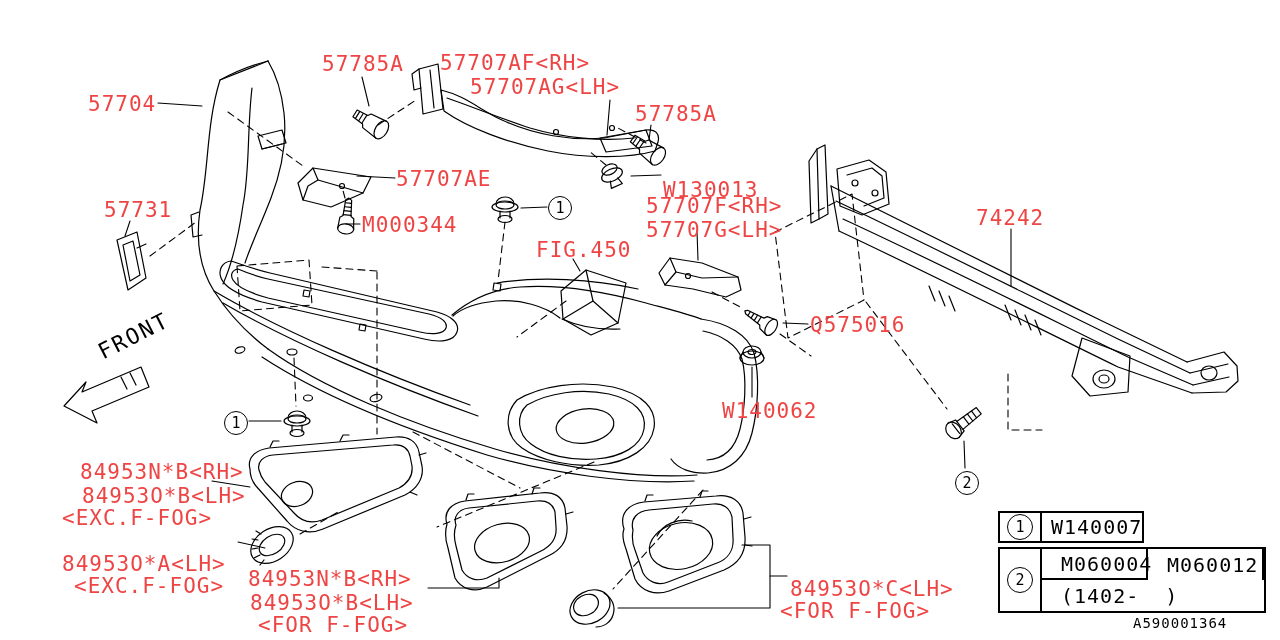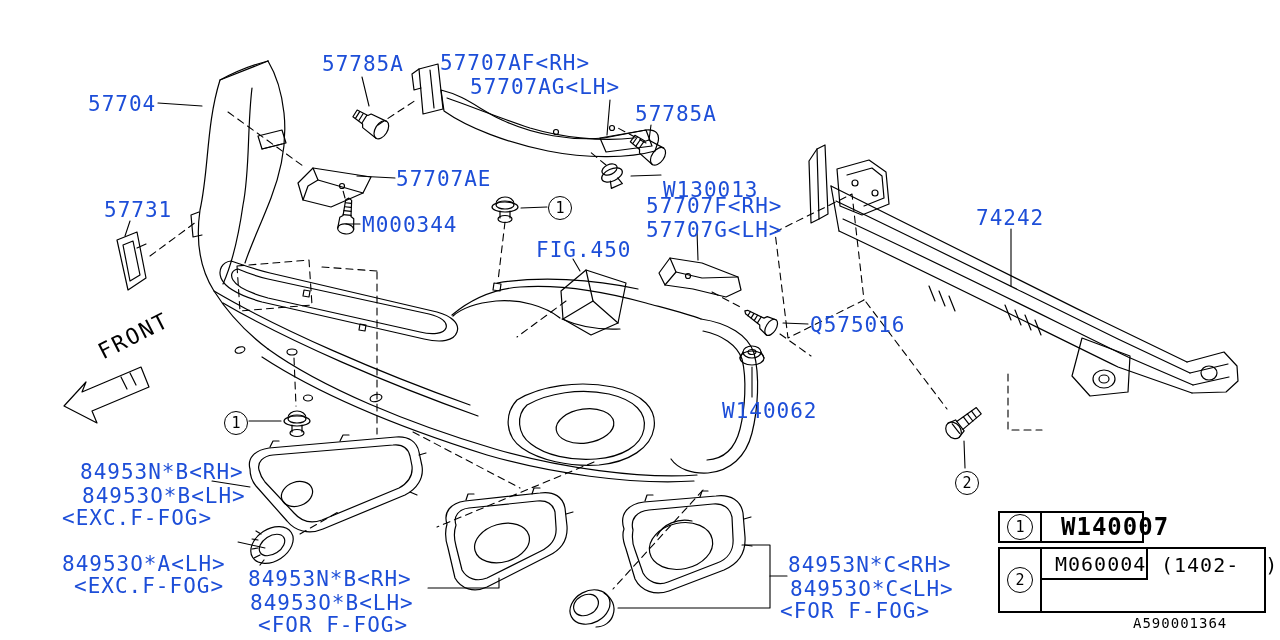--- a/index.html
+++ b/index.html
@@ -3,40 +3,40 @@
 <meta charset="utf-8">
 <style>
   html,body { margin:0; padding:0; background:#fff; }
   .canvas {
     position:relative; width:1280px; height:640px; background:#fff;
     overflow:hidden; font-family:"DejaVu Sans Mono", monospace; color:#000;
   }
   svg.art { position:absolute; left:0; top:0; }
   .lbl {
     position:absolute; font-size:21px; line-height:24px; letter-spacing:1px;
-    white-space:pre; color:#1d4ed8;
+    white-space:pre; color:#ef4444;
   }
   .callout {
     position:absolute; width:22px; height:22px; border:1.6px solid #000;
     border-radius:50%; text-align:center; line-height:22px; font-size:15px;
     background:#fff;
   }
   .front-text {
     position:absolute; left:94px; top:342px; font-size:22px; letter-spacing:2px;
     transform:rotate(-27deg); transform-origin:left top;
   }
   .drawing-no { position:absolute; left:1133px; top:615px; font-size:14px; letter-spacing:1px; }
   
   .legend-box { position:absolute; border:2px solid #000; display:flex; background:#fff; box-sizing:border-box; }
   .legend-1 { left:998px; top:511px; width:146px; height:32px; }
   .legend-2 { left:998px; top:547px; width:268px; height:66px; }
   .cell-num { width:40px; border-right:2px solid #000; display:flex; align-items:center; justify-content:center; flex:none; }
-  .cell-part { flex:1; display:flex; align-items:center; padding-left:19px; font-size:24px; letter-spacing:1px;font-weight:bold; }
+  .cell-part { flex:1; display:flex; align-items:center; padding-left:9px; font-size:20px; letter-spacing:1px; }
   .l2-grid { flex:1; display:grid; grid-template-columns:106px 1fr; grid-template-rows:1fr 1fr; }
-  .l2-cell { display:flex; align-items:center; padding-left:13px; font-size:20px; letter-spacing:1px; white-space:pre; box-sizing:border-box; }
+  .l2-cell { display:flex; align-items:center; padding-left:19px; font-size:20px; letter-spacing:1px; white-space:pre; box-sizing:border-box; }
   .bb { border-bottom:2px solid #000; }
   .br { border-right:2px solid #000; }
   .mini-circle { width:24px; height:24px; border:1.6px solid #000; border-radius:50%; text-align:center; line-height:24px; font-size:15px; }
 </style>
 </head>
 <body>
 
 <div class="canvas">
 
   <svg class="art" width="1280" height="640" viewBox="0 0 1280 640">
@@ -292,21 +292,20 @@
   <div class="lbl" style="left:82px;top:484px">84953O*B&lt;LH&gt;</div>
   <div class="lbl" style="left:62px;top:506px">&lt;EXC.F-FOG&gt;</div>
 
   <div class="lbl" style="left:62px;top:552px">84953O*A&lt;LH&gt;</div>
   <div class="lbl" style="left:74px;top:574px">&lt;EXC.F-FOG&gt;</div>
 
   <div class="lbl" style="left:248px;top:567px">84953N*B&lt;RH&gt;</div>
   <div class="lbl" style="left:250px;top:591px">84953O*B&lt;LH&gt;</div>
   <div class="lbl" style="left:258px;top:613px">&lt;FOR F-FOG&gt;</div>
 
-  <div class="lbl" style="left:788px;top:553px">84953N*C&lt;RH&gt;</div>
   <div class="lbl" style="left:790px;top:577px">84953O*C&lt;LH&gt;</div>
   <div class="lbl" style="left:780px;top:599px">&lt;FOR F-FOG&gt;</div>
 
   <div class="front-text">FRONT</div>
 
   <div class="callout" style="left:548px;top:196px">1</div>
   <div class="callout" style="left:224px;top:411px">1</div>
   <div class="callout" style="left:955px;top:471px">2</div>
 
   <div class="legend-box legend-1">
@@ -315,19 +314,20 @@
     </div>
     <div class="cell-part">W140007</div>
   </div>
 
   <div class="legend-box legend-2">
     <div class="cell-num">
       <div class="mini-circle">2</div>
     </div>
     <div class="l2-grid">
       <div class="l2-cell bb br">M060004</div>
+      <div class="l2-cell br">M060012</div>
       <div class="l2-cell">(1402-  )</div>
     </div>
   </div>
 
   <div class="drawing-no">A590001364</div>
 
 </div>
 
 </body></html>

